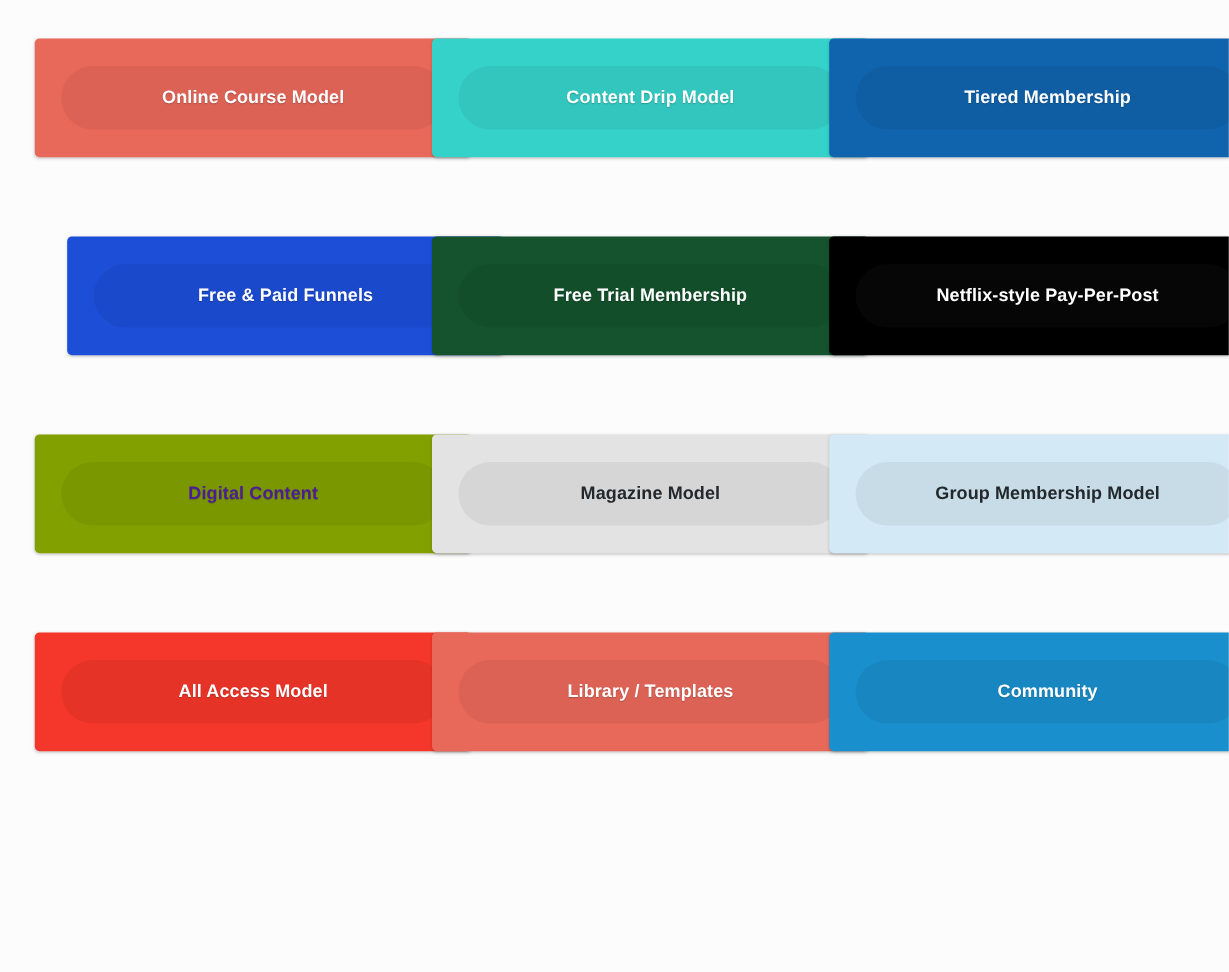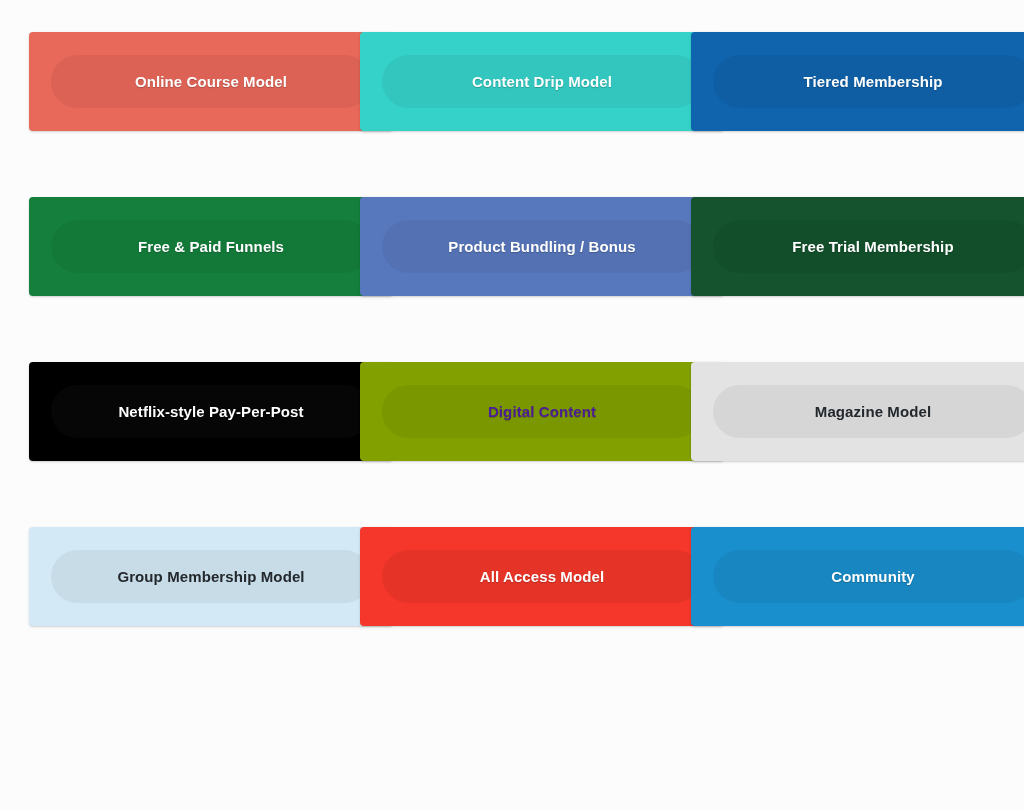--- a/index.html
+++ b/index.html
@@ -94,28 +94,23 @@
     <div class="card" style="background: rgb(53, 210, 202);">
       <div class="card-pill">
         <span class="card-label" style="color: rgb(255, 255, 255);">Content Drip Model</span>
       </div>
     </div>
     <div class="card" style="background: rgb(16, 100, 174);">
       <div class="card-pill">
         <span class="card-label" style="color: rgb(255, 255, 255);">Tiered Membership</span>
       </div>
     </div>
-    <div class="card" style="background: #15803d;">
+    <div class="card" style="background: #1d4ed8; margin-left: 27px;">
       <div class="card-pill">
         <span class="card-label" style="color: rgb(255, 255, 255);">Free &amp; Paid Funnels</span>
-      </div>
-    </div>
-    <div class="card" style="background: rgb(88, 120, 190);">
-      <div class="card-pill">
-        <span class="card-label" style="color: rgb(255, 255, 255);">Product Bundling / Bonus</span>
       </div>
     </div>
     <div class="card" style="background: #14532d;">
       <div class="card-pill">
         <span class="card-label" style="color: rgb(255, 255, 255);">Free Trial Membership</span>
       </div>
     </div>
     <div class="card pill-none" style="background: rgb(0, 0, 0);">
       <div class="card-pill">
         <span class="card-label" style="color: rgb(255, 255, 255);">Netflix-style Pay-Per-Post</span>
@@ -134,18 +129,23 @@
     <div class="card dark-text" style="background: rgb(211, 233, 245);">
       <div class="card-pill">
         <span class="card-label" style="color: rgb(35, 40, 45);">Group Membership Model</span>
       </div>
     </div>
     <div class="card" style="background: rgb(244, 55, 42);">
       <div class="card-pill">
         <span class="card-label" style="color: rgb(255, 255, 255);">All Access Model</span>
       </div>
     </div>
+    <div class="card" style="background: rgb(232, 104, 90);">
+      <div class="card-pill">
+        <span class="card-label" style="color: rgb(255, 255, 255);">Library / Templates</span>
+      </div>
+    </div>
     <div class="card" style="background: rgb(26, 143, 205);">
       <div class="card-pill">
         <span class="card-label" style="color: rgb(255, 255, 255);">Community</span>
       </div>
     </div>
   </div>
 
 </body></html>

